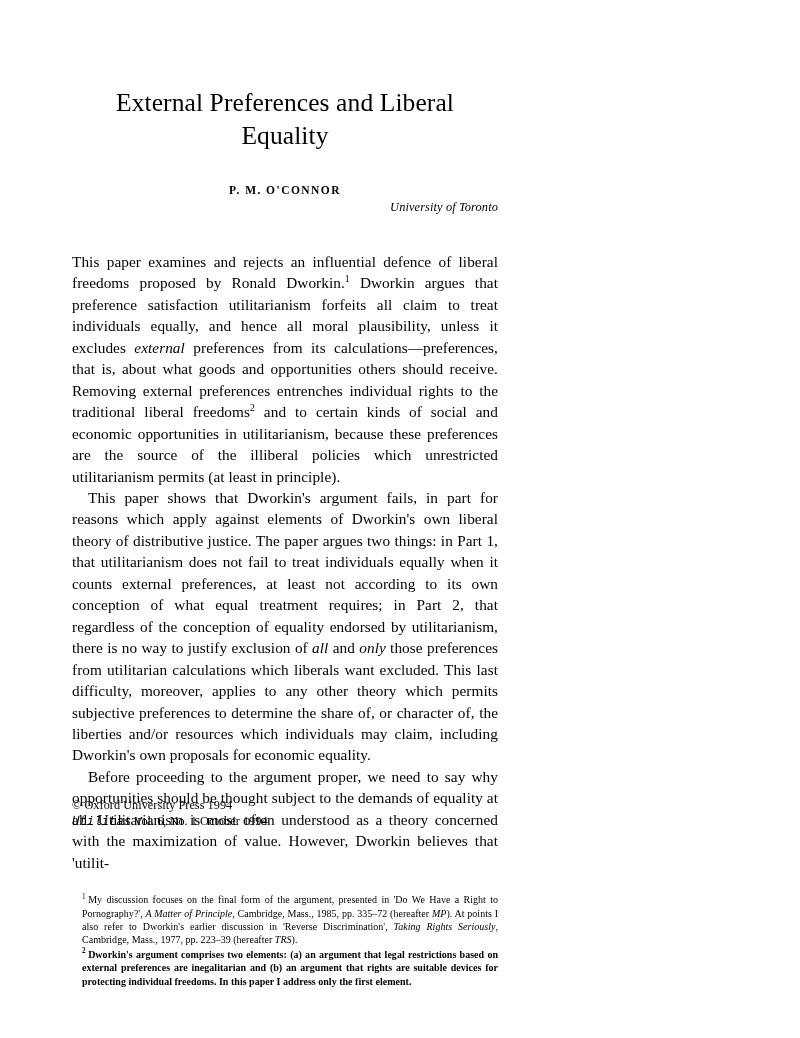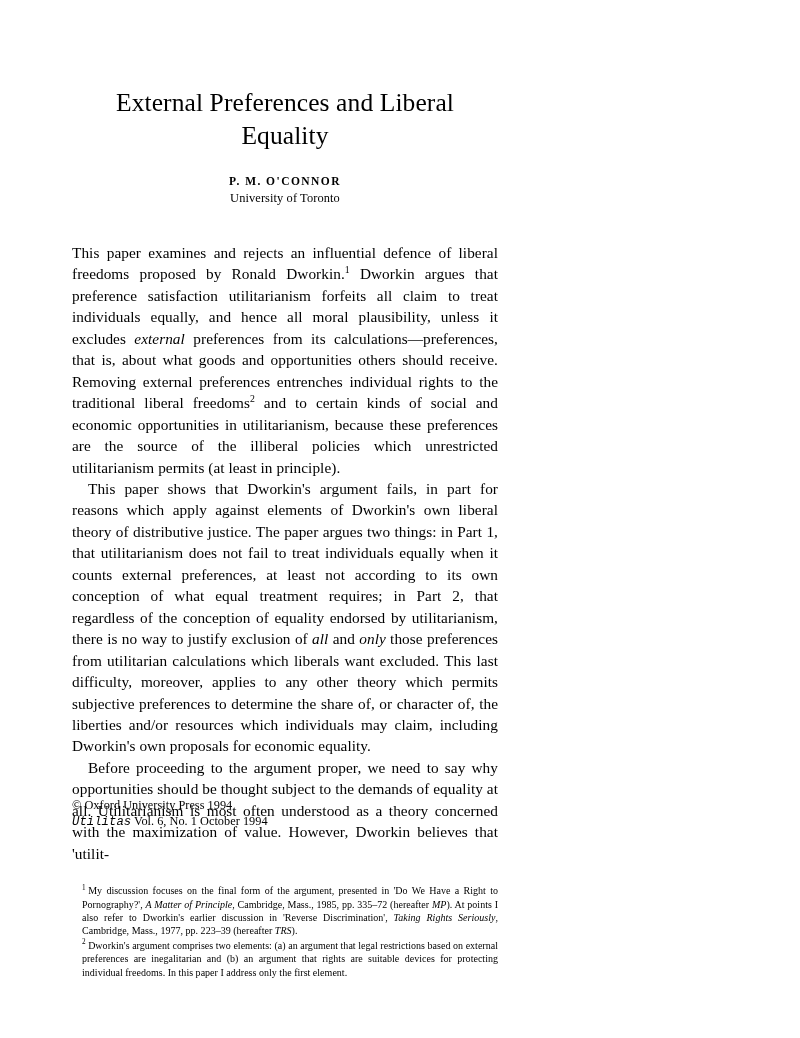--- a/index.html
+++ b/index.html
@@ -39,38 +39,40 @@
     line-height: 33px;
     font-weight: 400;
     text-align: center;
     margin: 0 0 0 0;
     letter-spacing: 0.1px;
     padding: 0 14px;
   }
 
   
   .byline {
-    margin-top: 22px;
+    margin-top: 31px;
     text-align: center;
   }
   .author {
     font-size: 11.5px;
     letter-spacing: 1.45px;
     font-variant: small-caps;
     text-transform: uppercase;
     font-weight: 600;
     line-height: 15px;
     display: block;
   }
   .affiliation {
+    font-style: italic;
     font-size: 12.4px;
     line-height: 16px;
     display: block;
     margin-top: 1px;
     letter-spacing: 0.1px;
+    text-align: right;
   }
 
   
   .body-text {
     margin-top: 36px;
   }
   .body-text p {
     margin: 0;
     font-size: 15.3px;
     line-height: 21.45px;
@@ -95,21 +97,21 @@
     margin-top: 20px;
     width: 426px;
   }
   .footnotes p {
     margin: 0;
     font-size: 10px;
     line-height: 13.4px;
     text-align: justify;
     letter-spacing: 0.02px;
   }
-  .footnotes p + p { margin-top: 1px; }
+  .footnotes p + p { margin-top: 1px; font-weight: bold; }
   .footnotes i { font-style: italic; }
   .fn-marker {
     font-size: 0.72em;
     vertical-align: super;
     line-height: 0;
     margin-right: 2.5px;
   }
   .fn-indent { padding-left: 10px; }
 
   

